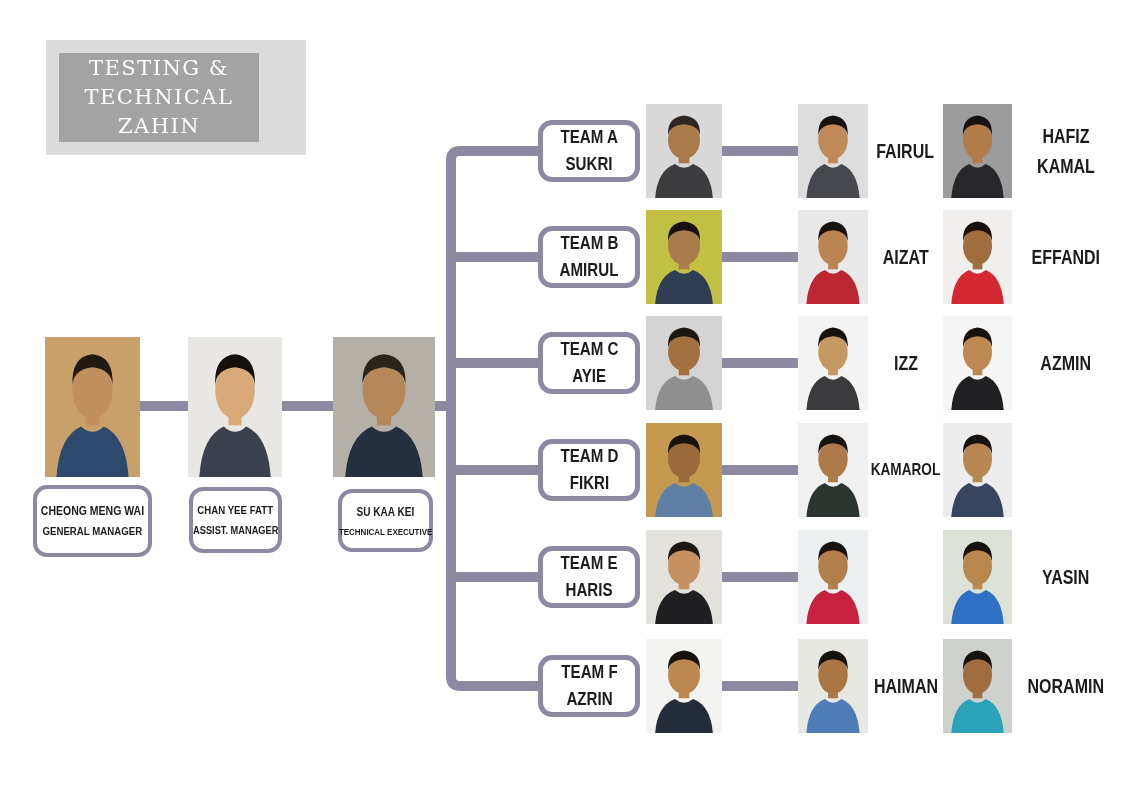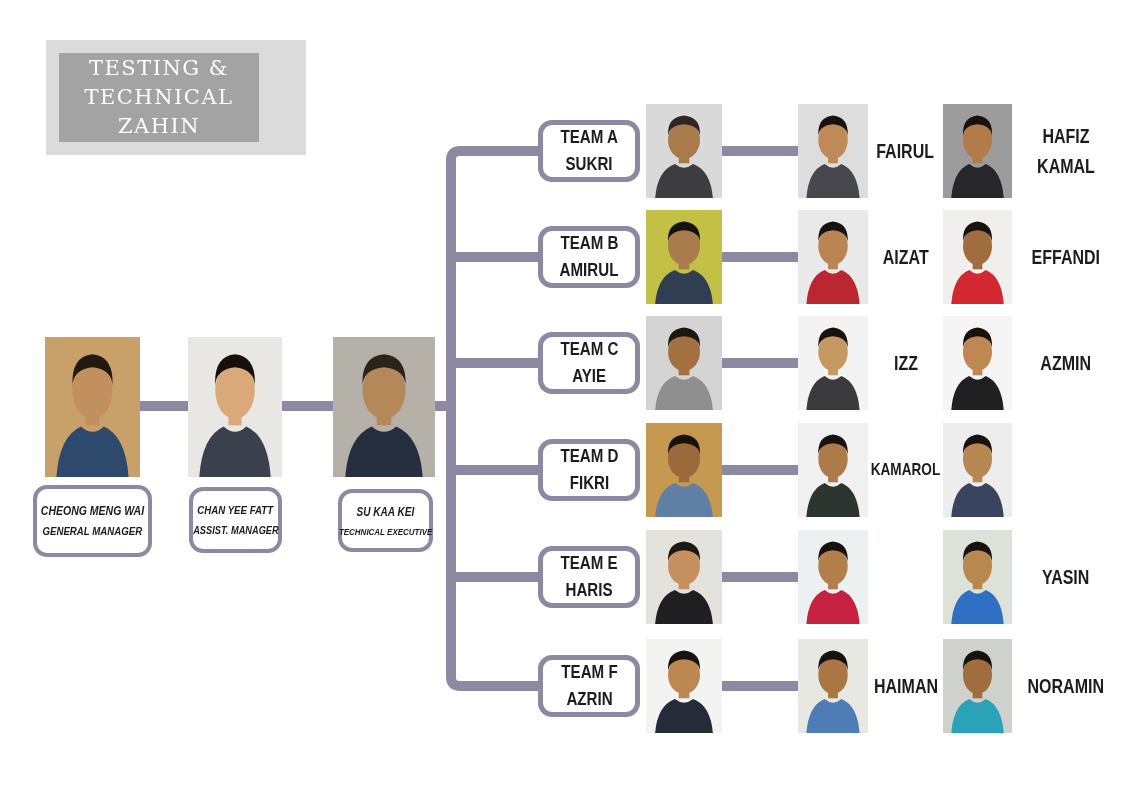--- a/index.html
+++ b/index.html
@@ -19,21 +19,21 @@
 
   
   .photo{position:absolute;z-index:3;display:block;}
   .a-bg{fill:var(--bg,#ddd);} .a-face{fill:var(--skin,#c08a58);}
   .a-hair{fill:var(--hair,#17120e);} .a-body{fill:var(--shirt,#333);}
 
   
   .rbox{position:absolute;z-index:4;background:#ffffff;border:5px solid var(--box_border,#8d89a3);
         border-radius:14px;box-sizing:border-box;display:flex;flex-direction:column;
         align-items:center;justify-content:center;}
-  .mgr-box{border-width:4.5px;font-style:italic;}
+  .mgr-box{border-width:4.5px;}
   .cond{display:inline-block;white-space:nowrap;transform:scaleX(0.84);transform-origin:center;
         font-weight:bold;color:var(--label_text,#1c1c1c);}
   .team-line{font-size:18px;line-height:27px;}
   .mgr-name{font-size:12.5px;line-height:21px;}
   .mgr-role{font-size:11.5px;line-height:19px;}
   .mgr-role-small{font-size:9.5px;line-height:17px;}
 
   
   .name-zone{position:absolute;z-index:4;display:flex;align-items:center;justify-content:center;
              text-align:center;}

